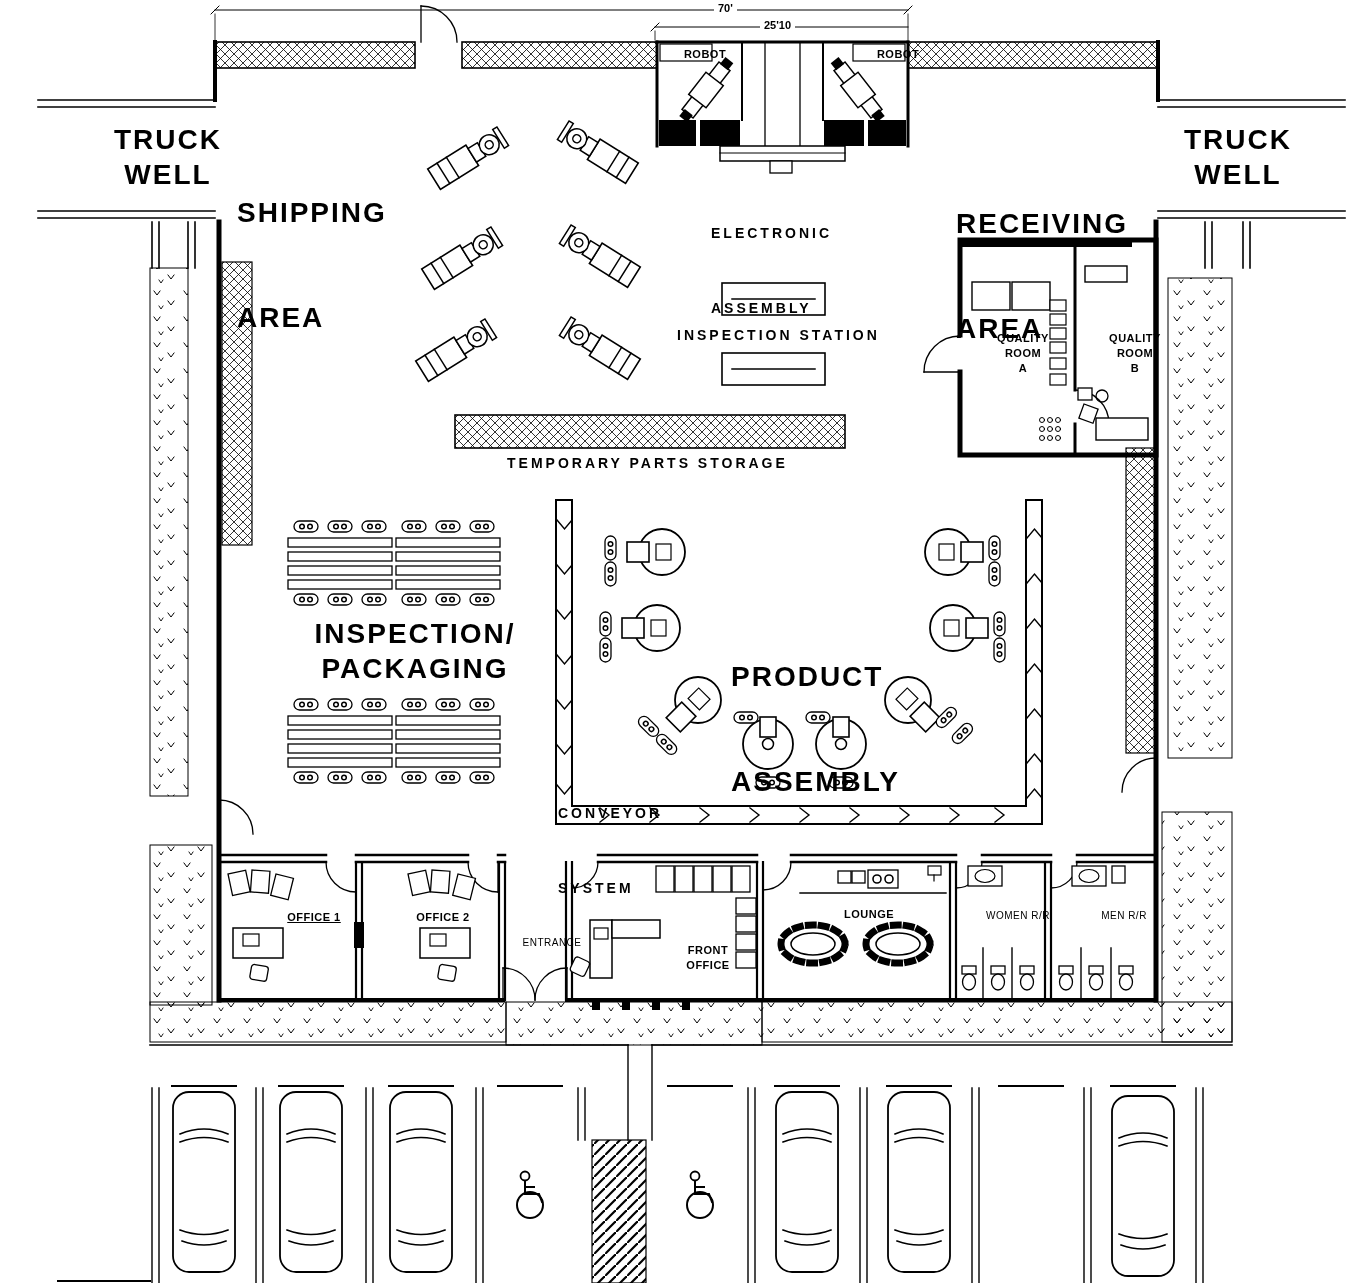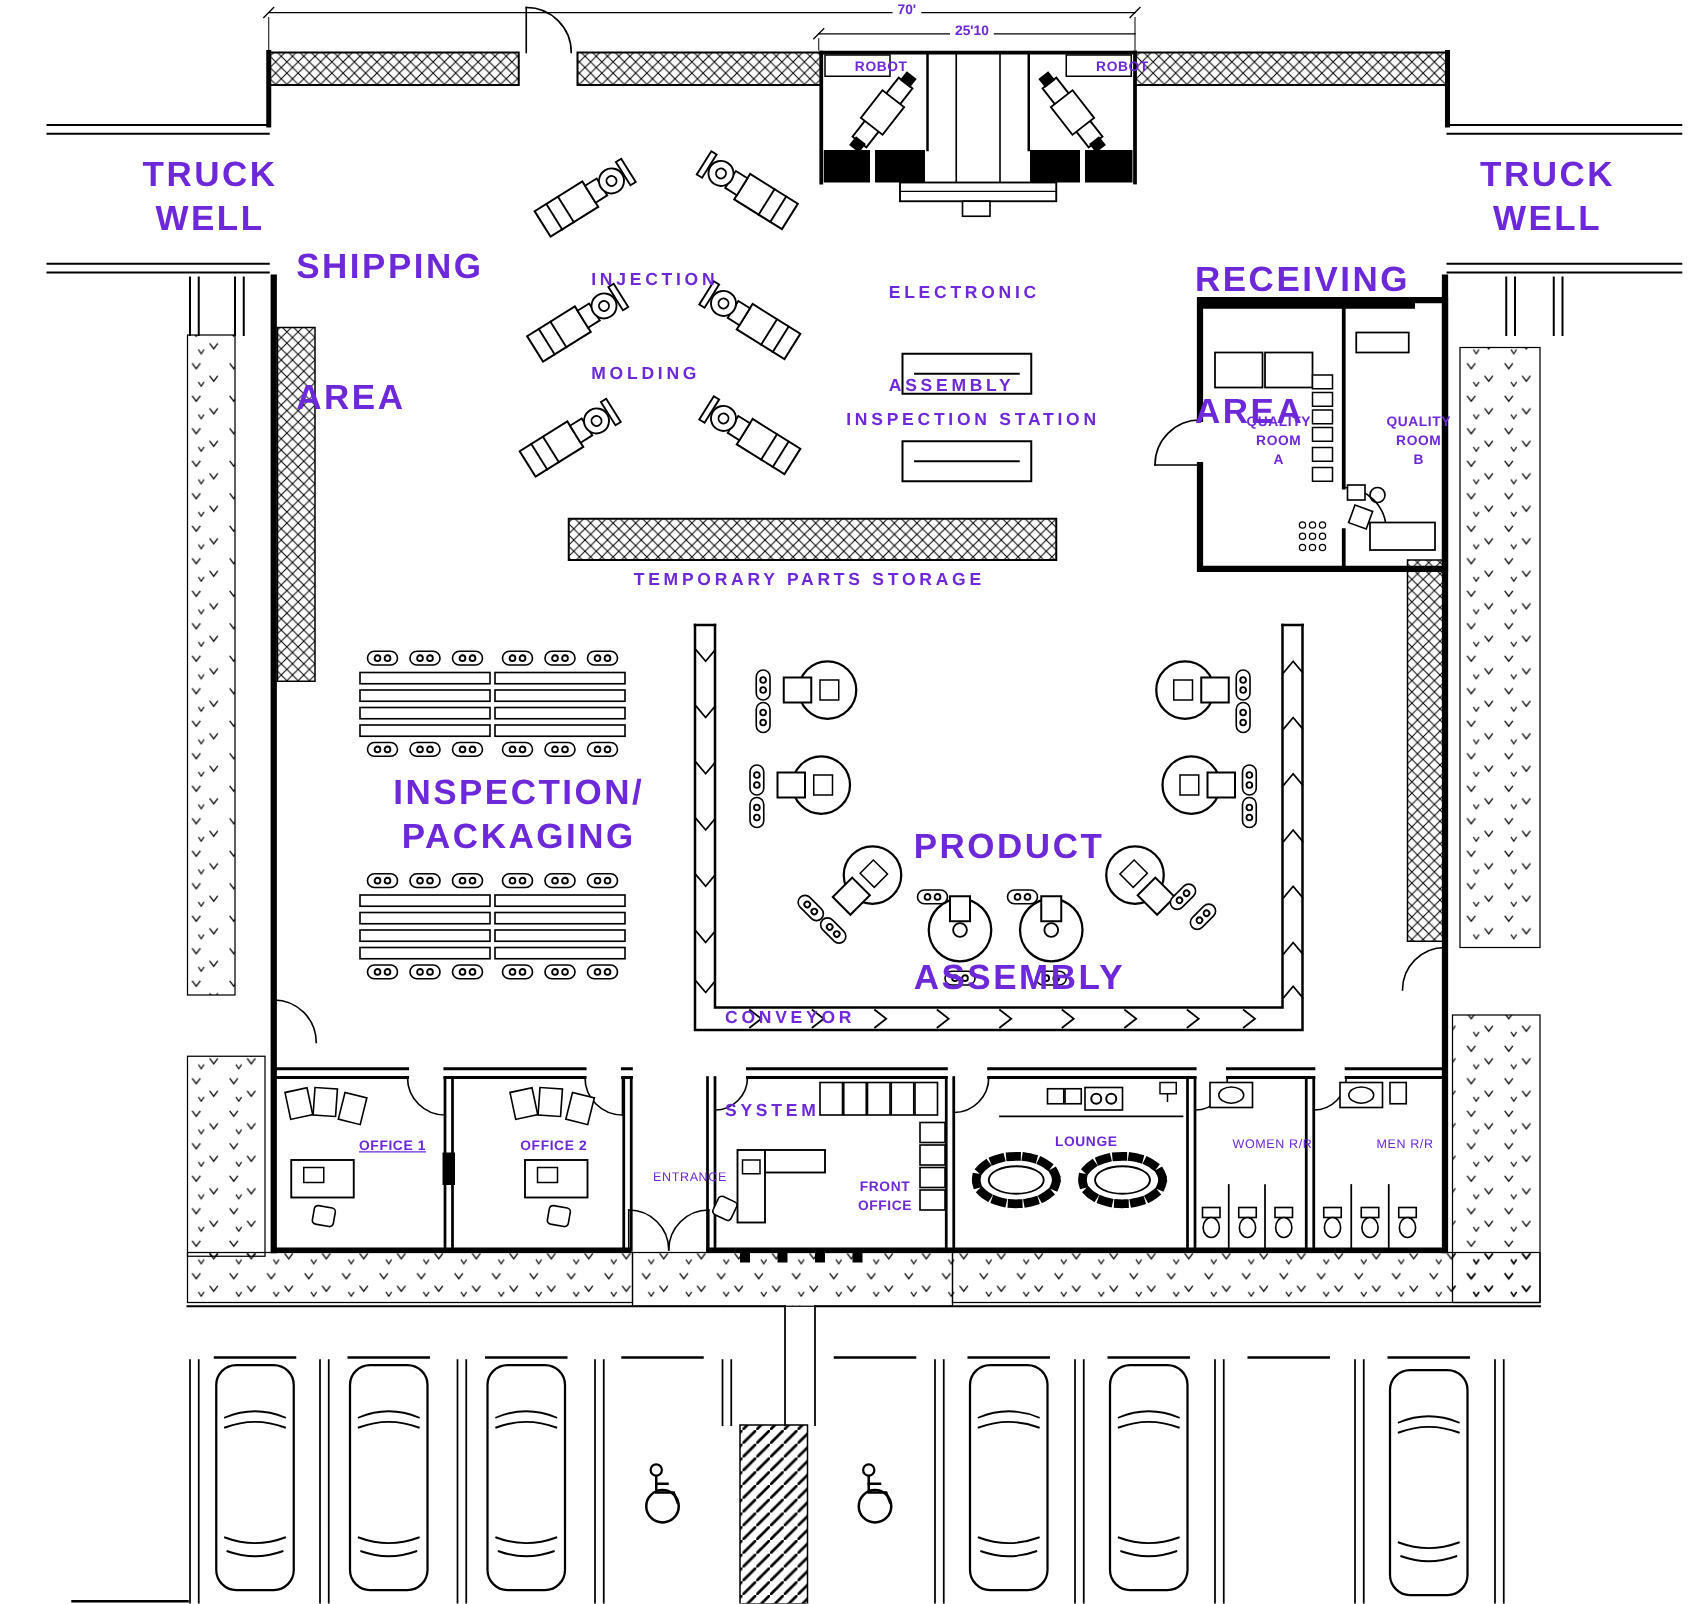--- a/index.html
+++ b/index.html
@@ -1,17 +1,17 @@
 <!DOCTYPE html>
 <html><head>
 <meta charset="utf-8">
 <style>
   html,body{margin:0;padding:0;background:#fff;}
   #plan{position:relative;width:1359px;height:1283px;background:#fff;overflow:hidden;
-        font-family:"Liberation Sans","DejaVu Sans",sans-serif;color:#6d28d9;}
+        font-family:"Liberation Sans","DejaVu Sans",sans-serif;color:#000000;}
   #plan svg{position:absolute;left:0;top:0;}
   .lbl{position:absolute;white-space:pre;}
   .big{font-size:28px;font-weight:bold;letter-spacing:2px;line-height:35px;}
   .med{font-size:14px;font-weight:bold;letter-spacing:3px;line-height:25px;}
   .sml{font-size:11px;font-weight:bold;letter-spacing:0.5px;line-height:15px;}
   .xsml{font-size:10px;font-weight:normal;letter-spacing:0.5px;line-height:14px;}
   .dim{font-size:11px;font-weight:bold;background:#fff;padding:0 4px;}
   .ctr{text-align:center;white-space:normal;padding-left:19px;}
 </style>
 </head>
@@ -545,24 +545,20 @@
 <div class="lbl big" style="left:956px;top:136px;">
   <div>RECEIVING</div>
   <div>AREA</div>
 </div>
 
 <div class="lbl big ctr" style="left:1158px;top:122px;width:122px;">
   <div>TRUCK</div>
   <div>WELL</div>
 </div>
 
-<div class="lbl med" style="left:473px;top:161px;">
-  <div>INJECTION</div>
-  <div>MOLDING</div>
-</div>
 
 <div class="lbl med" style="left:711px;top:171px;">
   <div>ELECTRONIC</div>
   <div>ASSEMBLY</div>
 </div>
 
 <div class="lbl med" style="left:677px;top:323px;">INSPECTION STATION</div>
 
 <div class="lbl sml ctr" style="left:965px;top:331px;width:78px;">
   <div>QUALITY</div>
@@ -581,21 +577,21 @@
 <div class="lbl big ctr" style="left:295px;top:616px;width:202px;">
   <div>INSPECTION/</div>
   <div>PACKAGING</div>
 </div>
 
 <div class="lbl big" style="left:731px;top:589px;">
   <div>PRODUCT</div>
   <div>ASSEMBLY</div>
 </div>
 
-<div class="lbl med" style="left:580px;top:751px;">
+<div class="lbl med" style="left:558px;top:751px;">
   <div>CONVEYOR</div>
   <div>SYSTEM</div>
 </div>
 
 <div class="lbl sml ctr" style="left:256px;top:910px;width:78px;text-decoration:underline;">OFFICE 1</div>
 <div class="lbl sml ctr" style="left:385px;top:910px;width:78px;">OFFICE 2</div>
 <div class="lbl xsml ctr" style="left:499px;top:936px;width:68px;">ENTRANCE</div>
 
 <div class="lbl sml ctr" style="left:657px;top:943px;width:64px;">
   <div>FRONT</div>

